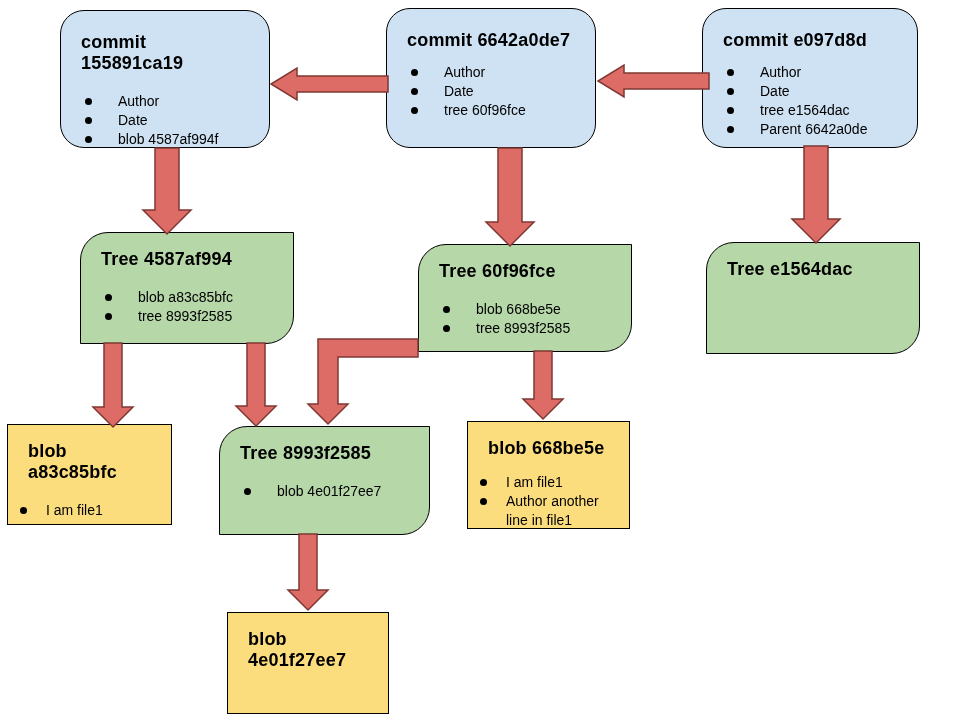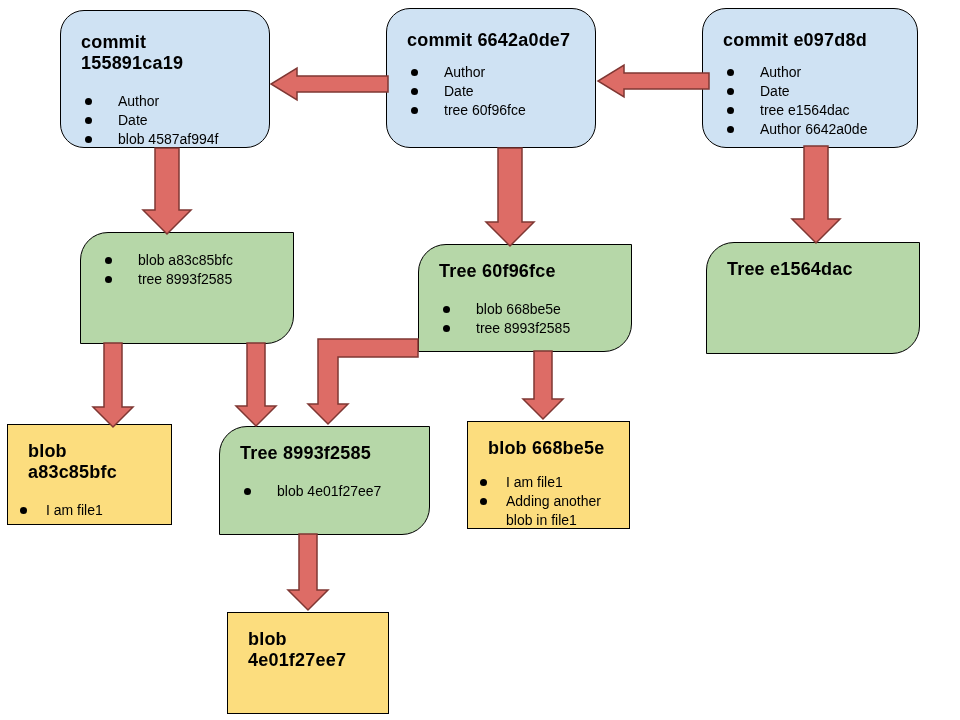--- a/index.html
+++ b/index.html
@@ -60,25 +60,26 @@
       <li>tree 60f96fce</li>
     </ul>
   </div>
 
   <div class="node commit" style="left:702px; top:8px; width:216px; height:140px;">
     <div class="title">commit e097d8d</div>
     <ul style="margin-top:12px;">
       <li>Author</li>
       <li>Date</li>
       <li>tree e1564dac</li>
-      <li>Author 6642a0de</li>
+      <li>Parent 6642a0de</li>
     </ul>
   </div>
 
   <div class="node tree" style="left:80px; top:232px; width:214px; height:112px;">
+    <div class="title">Tree 4587af994</div>
     <ul>
       <li>blob a83c85bfc</li>
       <li>tree 8993f2585</li>
     </ul>
   </div>
 
   <div class="node tree" style="left:418px; top:244px; width:214px; height:108px;">
     <div class="title">Tree 60f96fce</div>
     <ul>
       <li>blob 668be5e</li>
@@ -101,21 +102,21 @@
     <div class="title">blob a83c85bfc</div>
     <ul>
       <li>I am file1</li>
     </ul>
   </div>
 
   <div class="node blob" style="left:467px; top:421px; width:163px; height:108px;">
     <div class="title">blob 668be5e</div>
     <ul style="margin-top:14px;">
       <li>I am file1</li>
-      <li>Adding another blob in file1</li>
+      <li>Author another line in file1</li>
     </ul>
   </div>
 
   <div class="node blob" style="left:227px; top:612px; width:162px; height:102px;">
     <div class="title">blob 4e01f27ee7</div>
   </div>
 
   <svg class="arrows" width="960" height="720" viewBox="0 0 960 720">
     <polygon class="arrow" points="388,76 297,76 297,68 271,84 297,100 297,92 388,92"></polygon>
     <polygon class="arrow" points="709,73 624,73 624,65 598,81 624,97 624,89 709,89"></polygon>

